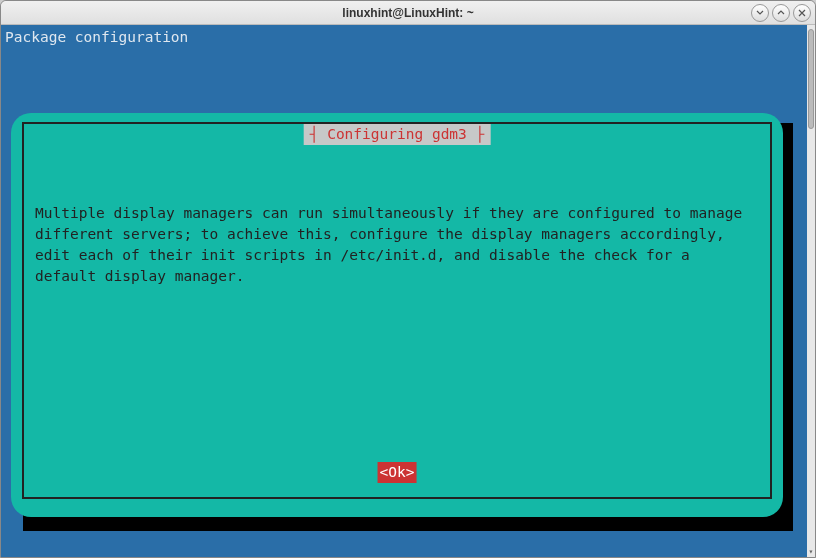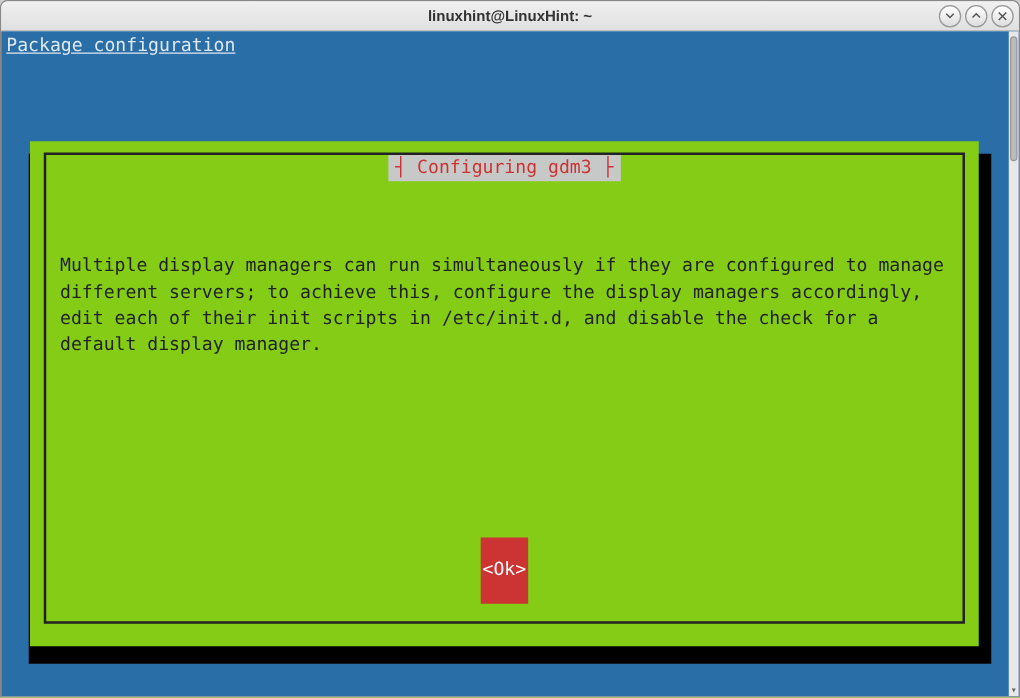--- a/index.html
+++ b/index.html
@@ -103,38 +103,38 @@
       display: flex;
       align-items: center;
       justify-content: center;
       font-size: 8px;
       color: #666;
     }
     .scrollbar-plus { bottom: 0; }
     .page-header {
       color: #dfe7ef;
       padding: 2px 4px;
-      text-decoration: underline;
     }
     .dialog-shadow {
       position: absolute;
       top: 98px;
       left: 22px;
       right: 14px;
       height: 408px;
       background: #000;
     }
     .dialog {
       position: absolute;
       top: 88px;
-      left: 23px;
+      left: 10px;
       right: 24px;
       height: 404px;
-      background: #84cc16;
+      background: #14b8a6;
       color: #222;
+      border-radius: 20px;
     }
     .dialog-inner-border {
       position: absolute;
       top: 9px;
       left: 11px;
       right: 11px;
       bottom: 18px;
       border: 2px solid #222;
     }
     .dialog-title {
@@ -158,21 +158,21 @@
     .dialog-body p {
       margin-bottom: 21px;
     }
     .ok-button {
       position: absolute;
       bottom: 34px;
       left: 50%;
       transform: translateX(-50%);
       background: #c33;
       color: #fff;
-      padding: 16px 2px;
+      padding: 0 2px;
       cursor: pointer;
       text-align: right;
     }
   </style>
 </head>
 <body>
 
 <div class="window">
   <div class="titlebar">
     <span class="titlebar-text">linuxhint@LinuxHint: ~</span>

